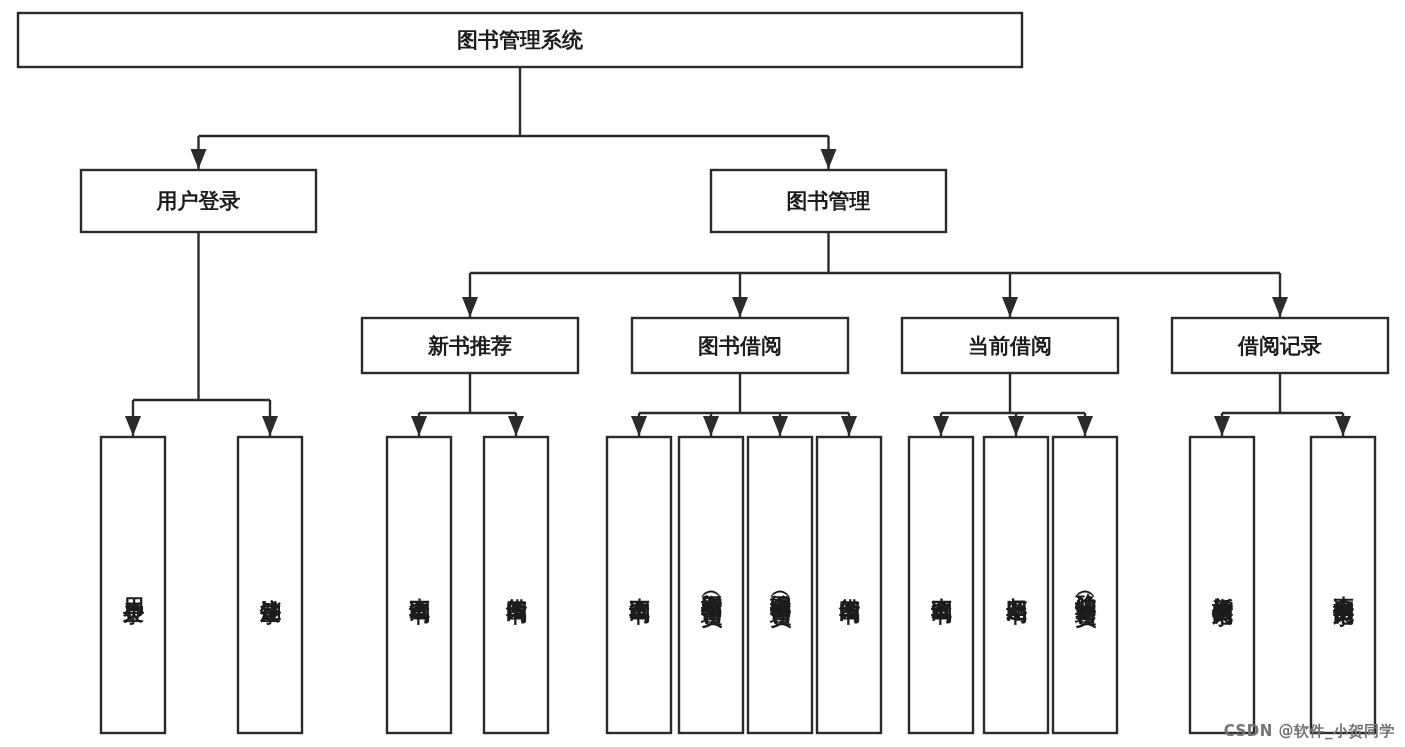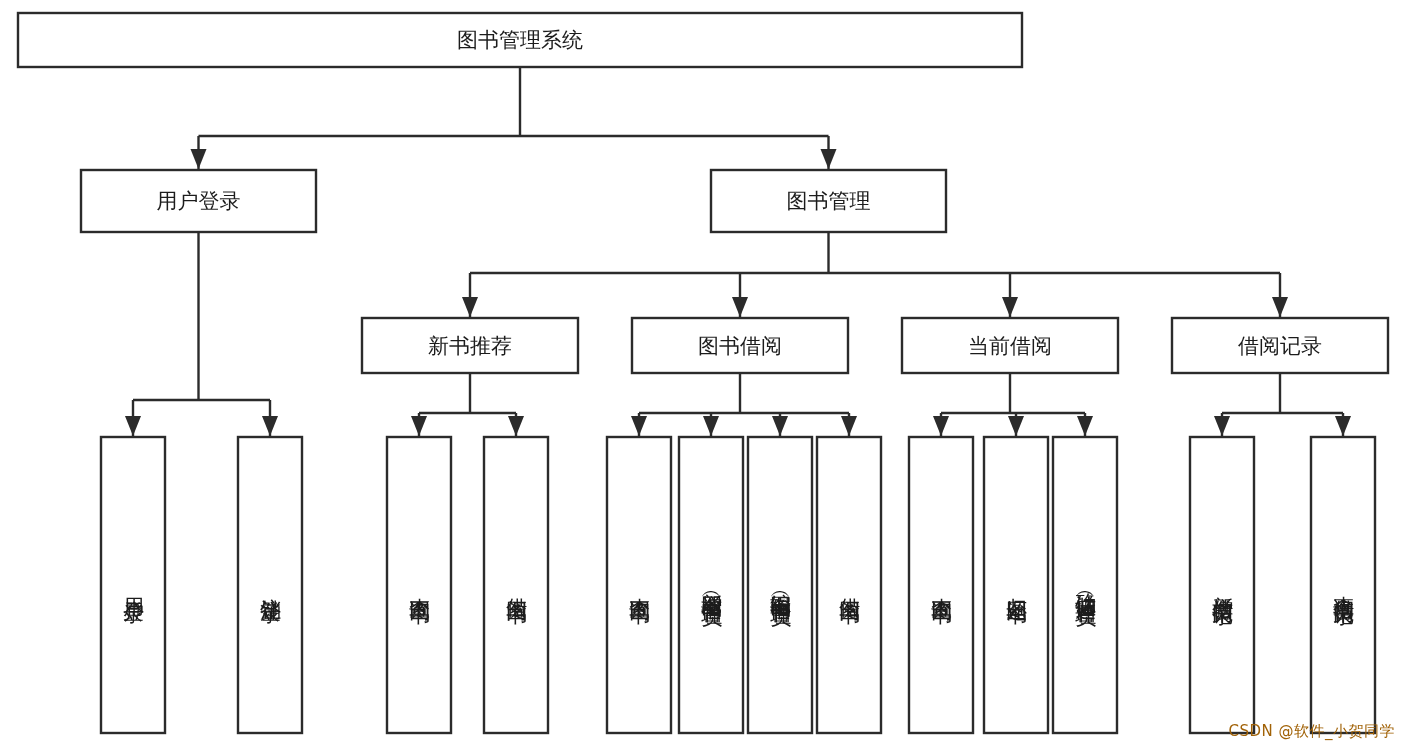--- a/index.html
+++ b/index.html
@@ -11,20 +11,21 @@
     width: 1405px;
     height: 747px;
     font-family: "DejaVu Sans", "Liberation Sans", sans-serif;
     overflow: hidden;
   }
   #diagram-root {
     position: relative;
     width: 1405px;
     height: 747px;
     background: #ffffff;
+    font-weight: bold;
   }
   svg.diagram-svg {
     position: absolute;
     left: 0;
     top: 0;
     width: 1405px;
     height: 747px;
     display: block;
   }
   .node-box {
@@ -65,21 +66,21 @@
     color: #1c1c1c;
     letter-spacing: 2px;
     white-space: nowrap;
   }
   .watermark {
     position: absolute;
     right: 10px;
     bottom: 6px;
     font-family: "DejaVu Sans", "Liberation Sans", sans-serif;
     font-size: 15px;
-    color: #a16207;
+    color: #737373;
     letter-spacing: 0.5px;
     white-space: nowrap;
   }
 </style>
 </head>
 <body>
 
 <div id="diagram-root">
 
   <svg class="diagram-svg" viewBox="0 0 1405 747">

